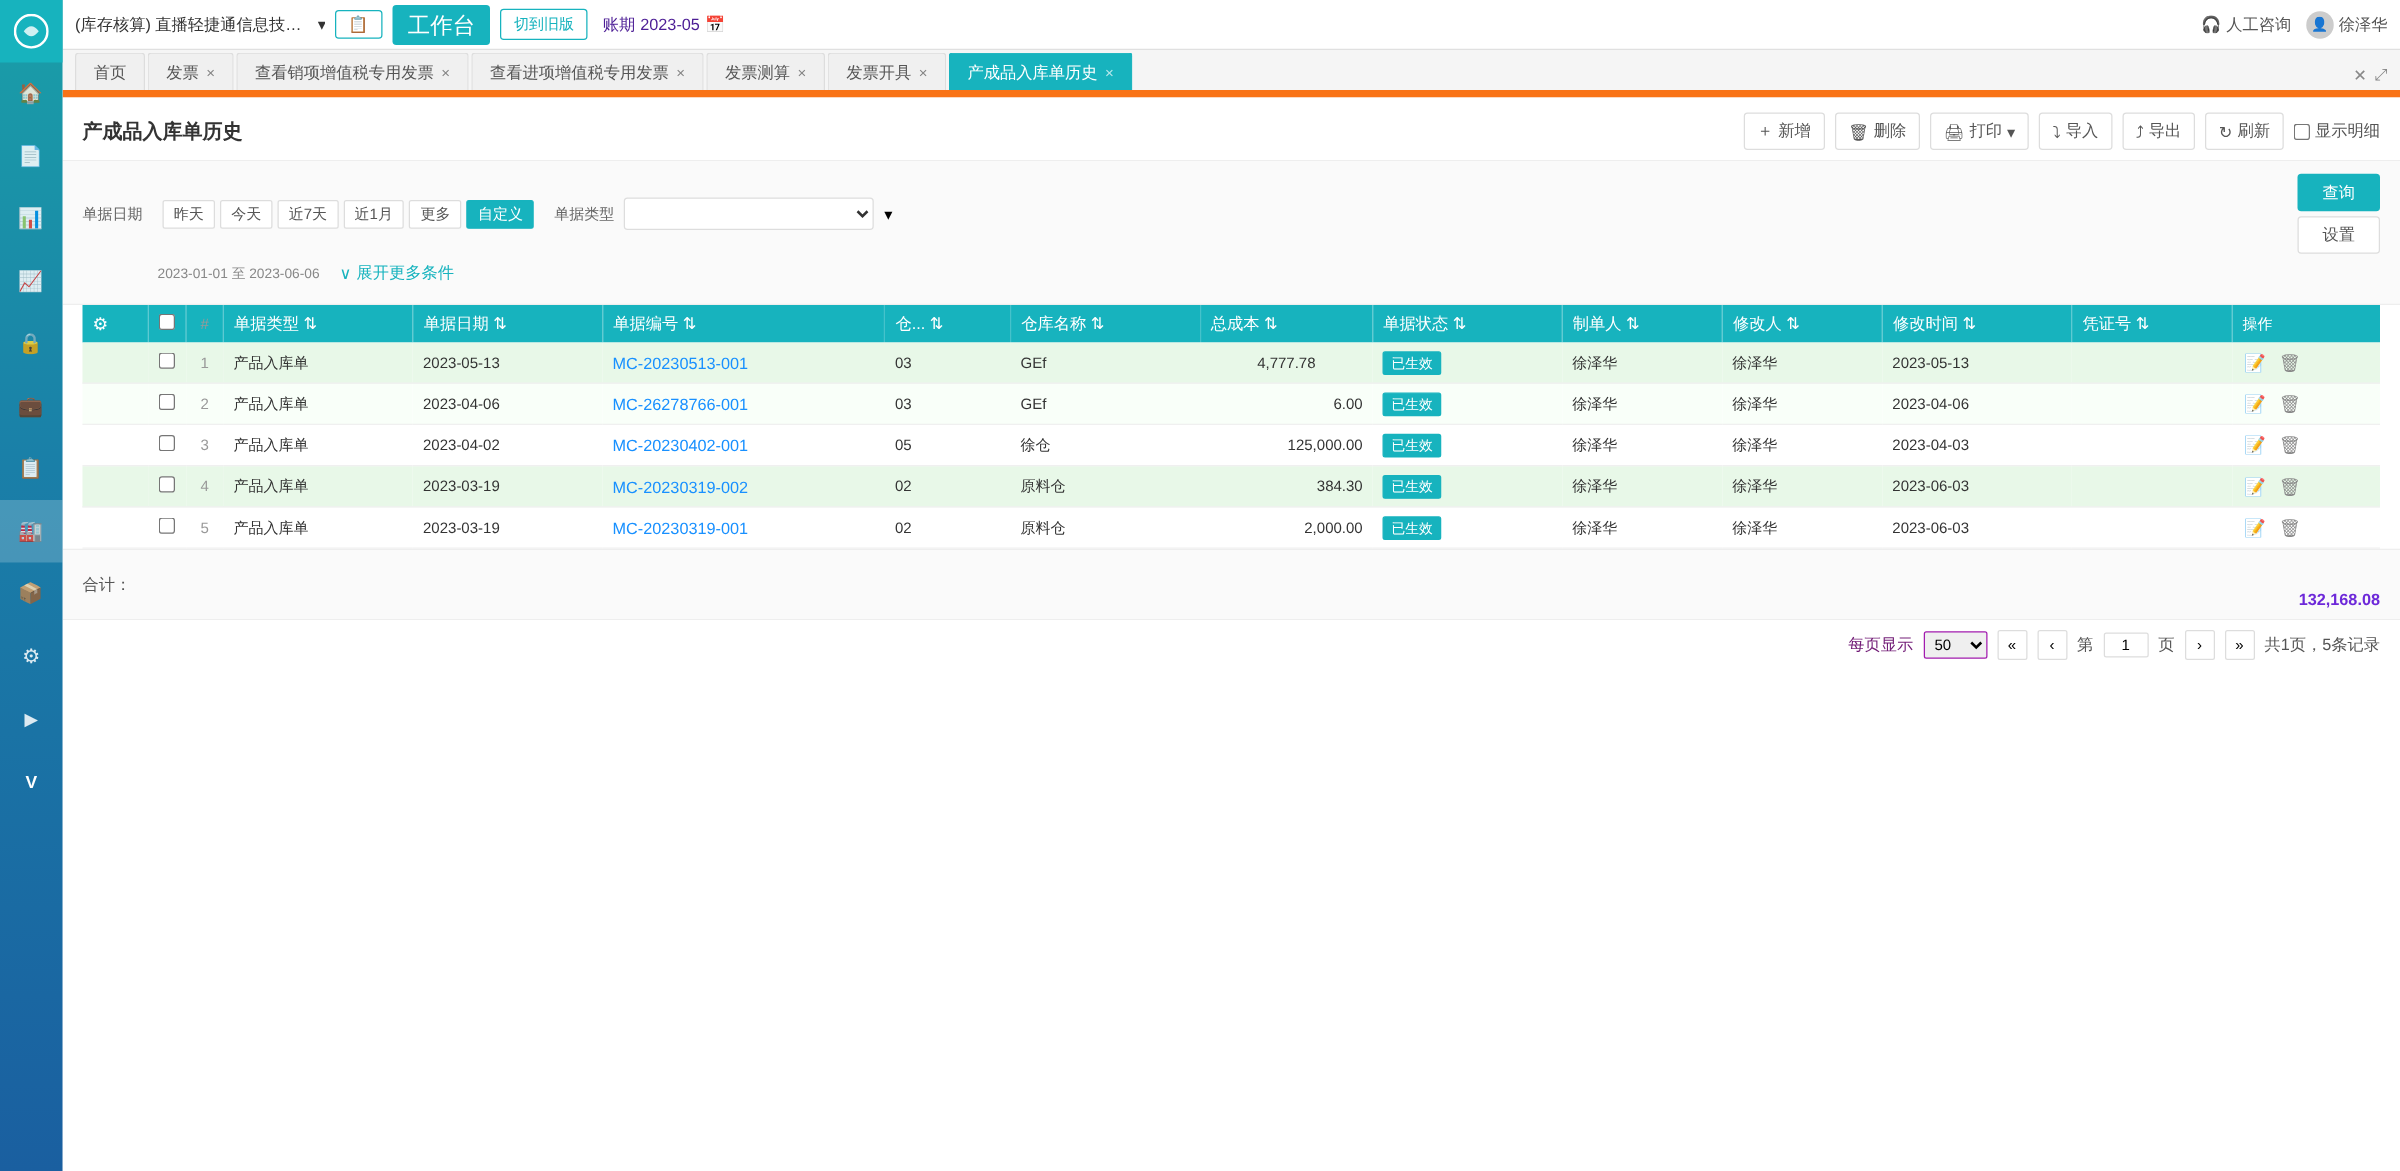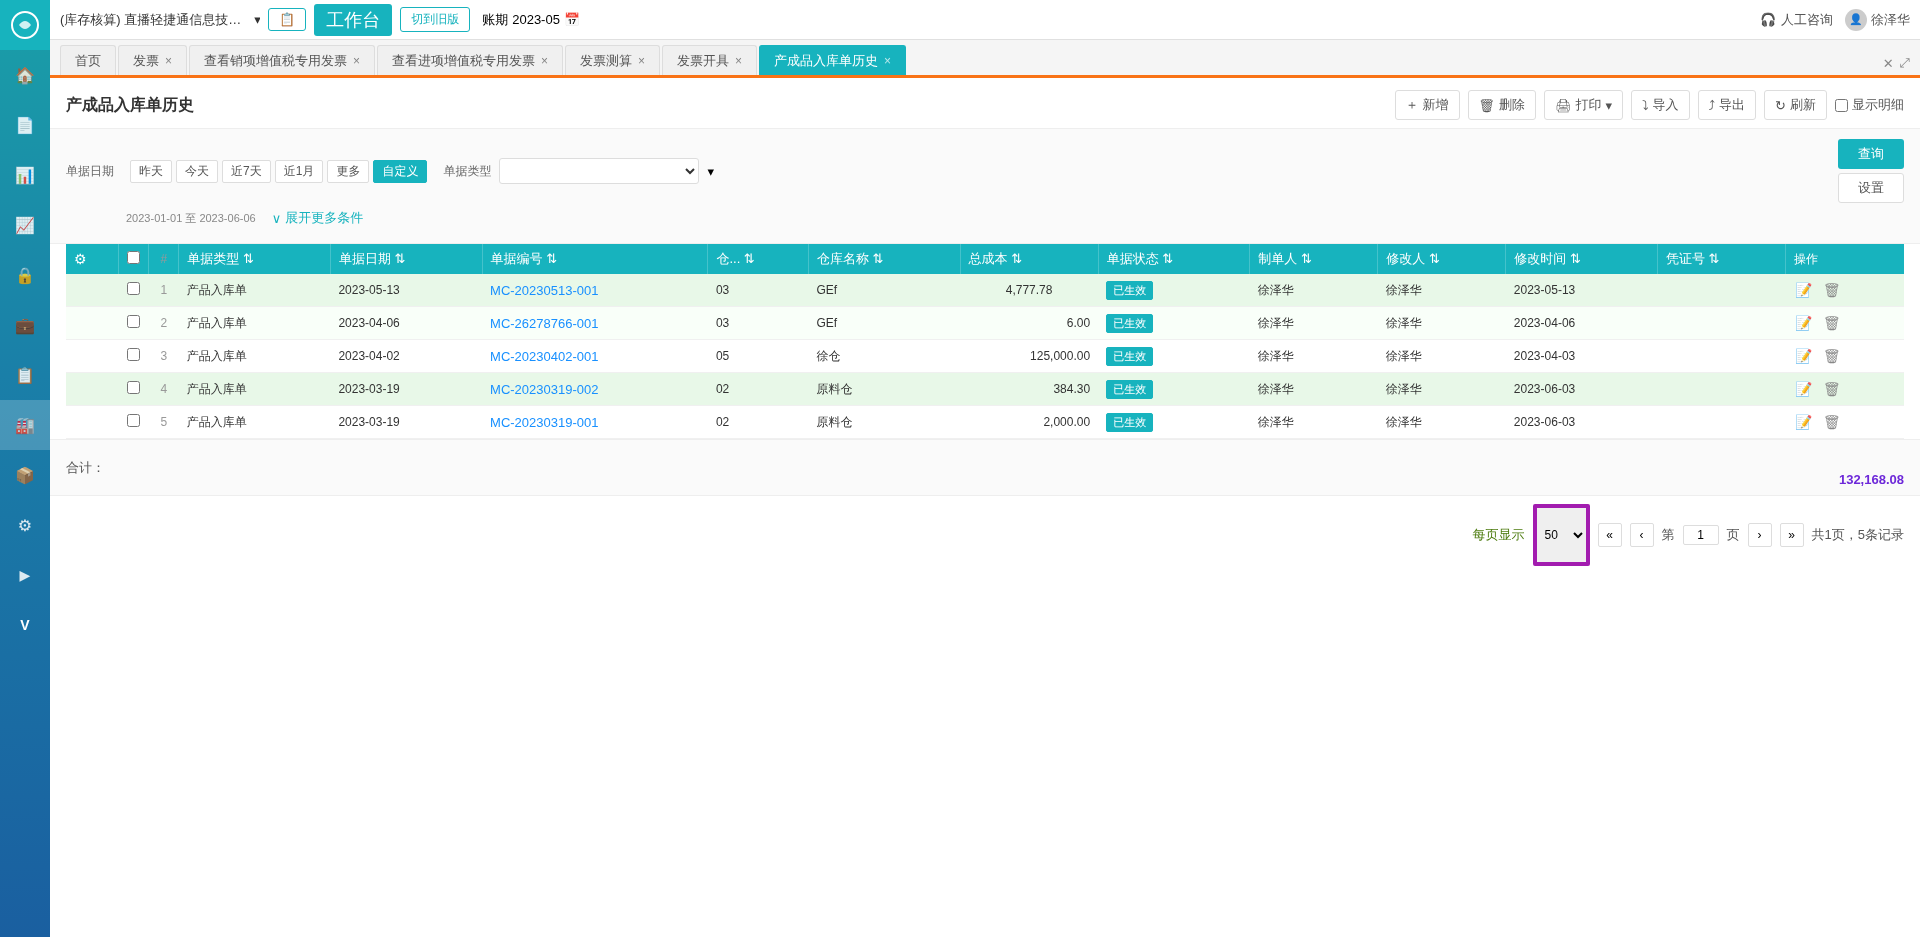--- a/index.html
+++ b/index.html
@@ -75,32 +75,32 @@
     }
     .topbar-btn-outline {
       background: white;
       color: #17b3be;
       border: 1px solid #17b3be;
       border-radius: 3px;
       padding: 3px 10px;
       cursor: pointer;
       font-size: 12px;
     }
-    .topbar-period { display: flex; align-items: center; gap: 4px; color: #000000; font-size: 12px; margin-left: 4px; }
+    .topbar-period { display: flex; align-items: center; gap: 4px; color: #4c1d95; font-size: 12px; margin-left: 4px; }
     .topbar-right { margin-left: auto; display: flex; align-items: center; gap: 12px; color: #555; font-size: 12px; }
     .topbar-right-item { display: flex; align-items: center; gap: 4px; cursor: pointer; }
 
     
     .tabbar {
       height: 38px;
       background: #f5f5f5;
       display: flex;
       align-items: flex-end;
       padding: 0 10px;
-      border-bottom: 3px solid #f97316;
+      border-bottom: 6px solid #f97316;
       flex-shrink: 0;
       overflow-x: auto;
     }
     .tab {
       height: 30px;
       padding: 0 14px;
       display: flex;
       align-items: center;
       gap: 6px;
       cursor: pointer;
@@ -272,25 +272,25 @@
       padding: 8px 16px;
       display: flex;
       align-items: center;
       justify-content: flex-end;
       gap: 8px;
       font-size: 12px;
       color: #555;
       background: white;
       border-top: 1px solid #eee;
     }
-    .pagination-label { color: #4d7c0f; }
+    .pagination-label { color: #701a75; }
     .pagination-select {
-      border: 4px solid #a21caf;
+      border: 1px solid #a21caf;
       border-radius: 2px;
-      padding: 19px 4px;
+      padding: 2px 4px;
       font-size: 12px;
     }
     .page-btn {
       width: 24px;
       height: 24px;
       border: 1px solid #ddd;
       background: white;
       border-radius: 2px;
       cursor: pointer;
       font-size: 12px;

